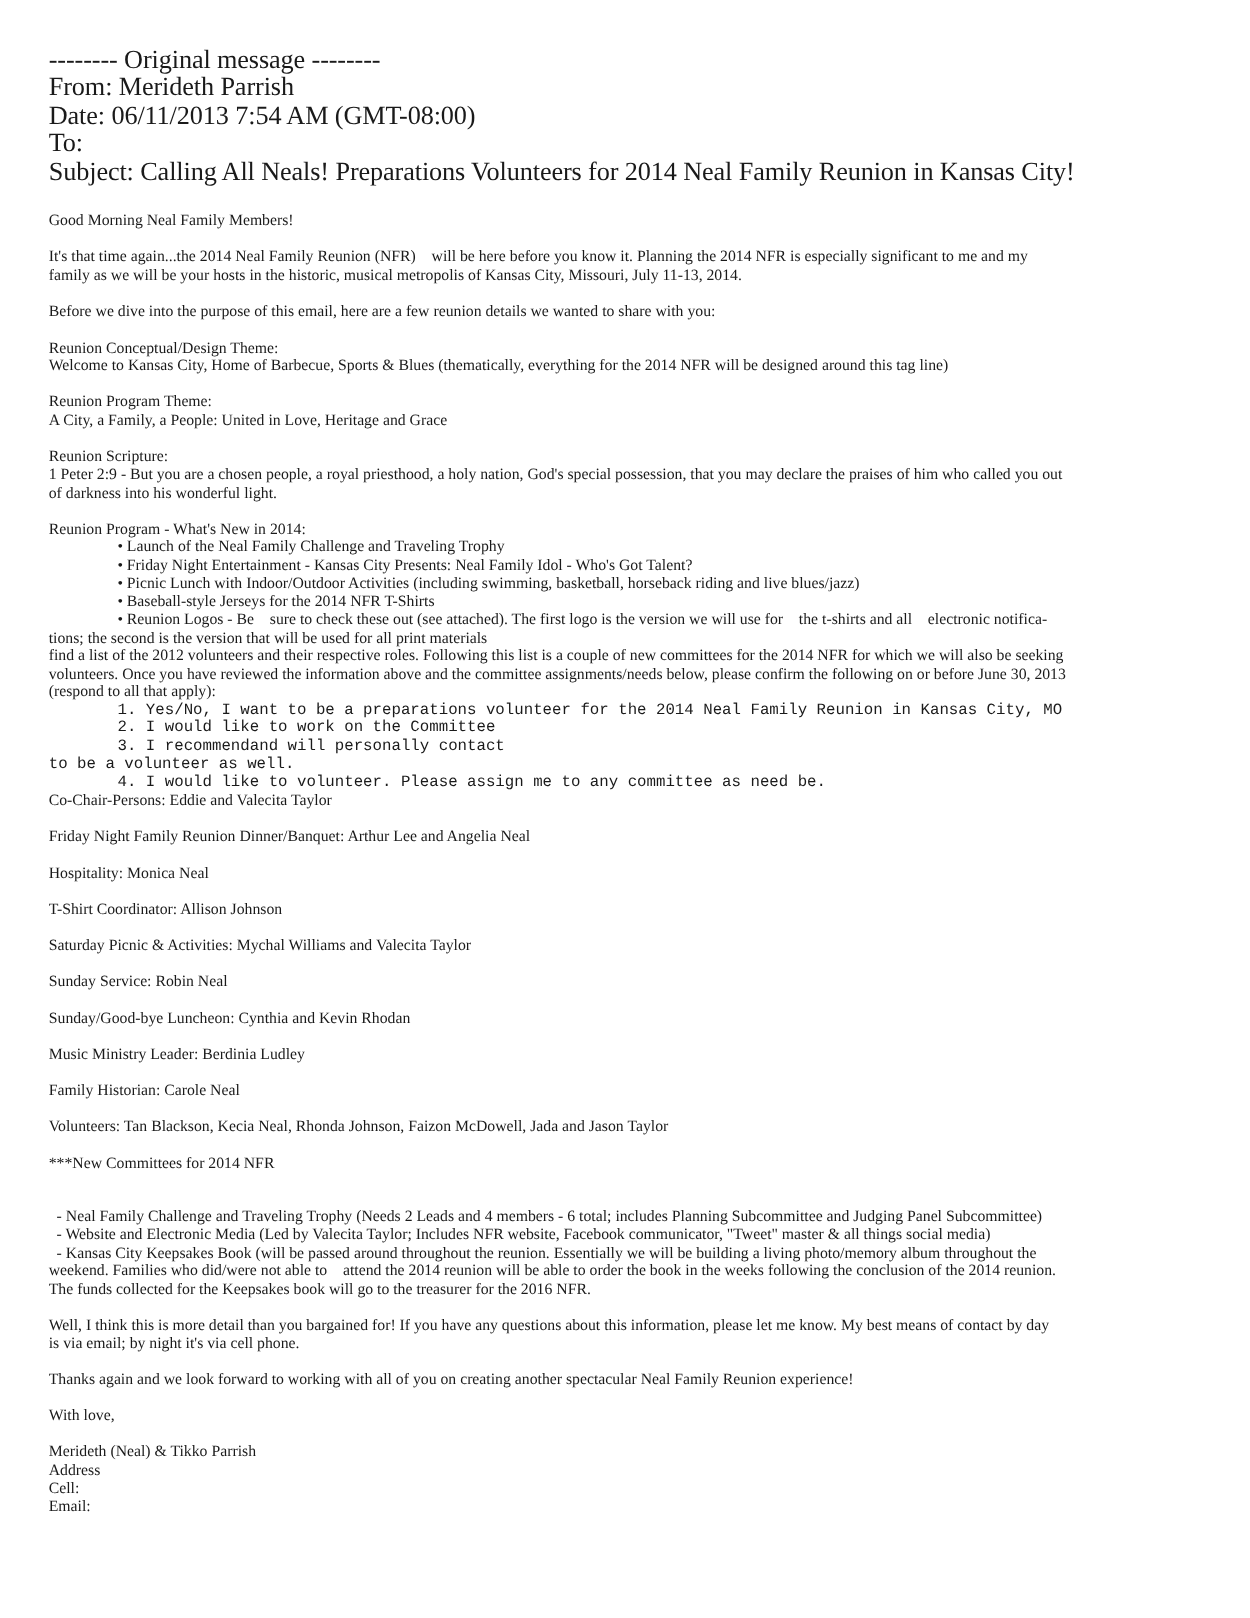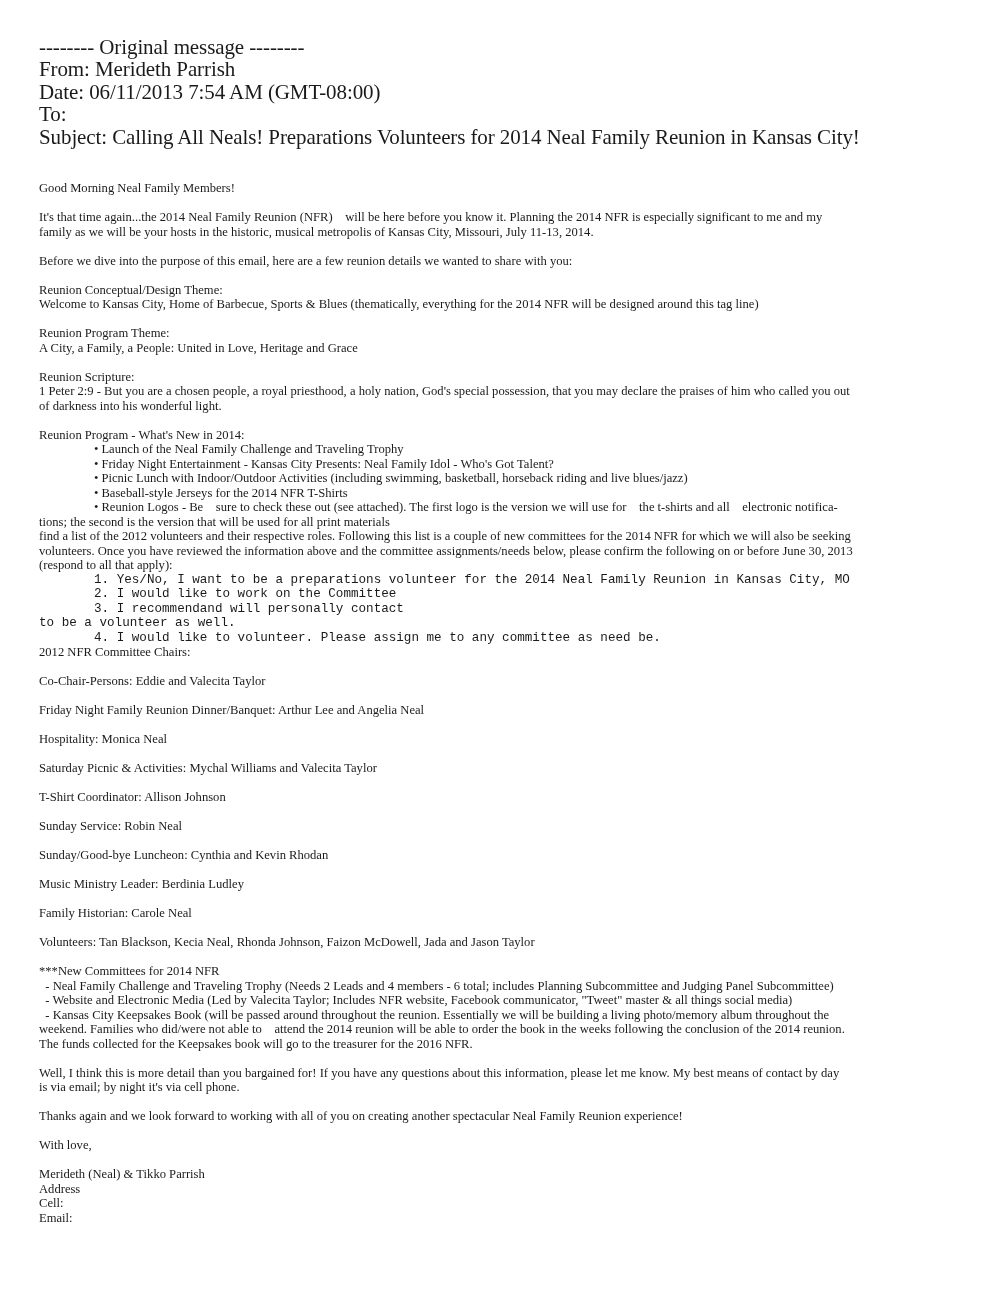--- a/index.html
+++ b/index.html
@@ -18,21 +18,21 @@
     .page {
       position: absolute;
       left: 39px;
       top: 36px;
       width: 930px;
     }
     .header {
       font-size: 21px;
       line-height: 22.4px;
       letter-spacing: -0.1px;
-      margin-bottom: 33px;
+      margin-bottom: 21px;
     }
     .header div { white-space: nowrap; }
     .body {
       font-size: 12.6px;
       line-height: 14.5px;
     }
     .para { margin: 0 0 14.5px 0; }
     .line { display: block; }
     .bullets { margin: 0; padding: 0; list-style: none; }
     .bullets li { padding-left: 55px; }
@@ -103,36 +103,35 @@
 
     <ul class="numbered para">
       <li>1. Yes/No, I want to be a preparations volunteer for the 2014 Neal Family Reunion in Kansas City, MO</li>
       <li>2. I would like to work on the Committee</li>
       <li>3. I recommendand will personally contact</li>
       <li class="outdent">to be a volunteer as well.</li>
       <li>4. I would like to volunteer. Please assign me to any committee as need be.</li>
     </ul>
 
     <div class="chairs">
-      <div class="chair">2012 NFR Committee Chairs:</div>
       <div class="chair">Co-Chair-Persons: Eddie and Valecita Taylor</div>
       <div class="chair">Friday Night Family Reunion Dinner/Banquet: Arthur Lee and Angelia Neal</div>
       <div class="chair">Hospitality: Monica Neal</div>
+      <div class="chair">T-Shirt Coordinator: Allison Johnson</div>
       <div class="chair">Saturday Picnic &amp; Activities: Mychal Williams and Valecita Taylor</div>
-      <div class="chair">T-Shirt Coordinator: Allison Johnson</div>
       <div class="chair">Sunday Service: Robin Neal</div>
       <div class="chair">Sunday/Good-bye Luncheon: Cynthia and Kevin Rhodan</div>
       <div class="chair">Music Ministry Leader: Berdinia Ludley</div>
       <div class="chair">Family Historian: Carole Neal</div>
       <div class="chair">Volunteers: Tan Blackson, Kecia Neal, Rhonda Johnson, Faizon McDowell, Jada and Jason Taylor</div>
     </div>
 
     <div class="para newcomm">
       <span class="line">***New Committees for 2014 NFR</span>
-      <span class="line" style="white-space:pre;">  - Neal Family Challenge and Traveling Trophy (Needs 2 Leads and 4 members - 6 total; includes Planning Subcommittee and Judging Panel Subcommittee)</span>
+      <span class="line" style="white-space:pre;margin-top:28px;">  - Neal Family Challenge and Traveling Trophy (Needs 2 Leads and 4 members - 6 total; includes Planning Subcommittee and Judging Panel Subcommittee)</span>
       <span class="line" style="white-space:pre;font-family:Liberation Serif, serif;">  - Website and Electronic Media (Led by Valecita Taylor; Includes NFR website, Facebook communicator, "Tweet" master &amp; all things social media)</span>
       <span class="line" style="white-space:pre;">  - Kansas City Keepsakes Book (will be passed around throughout the reunion. Essentially we will be building a living photo/memory album throughout the</span>
       <span class="line" style="white-space:pre;">weekend. Families who did/were not able to    attend the 2014 reunion will be able to order the book in the weeks following the conclusion of the 2014 reunion.</span>
       <span class="line">The funds collected for the Keepsakes book will go to the treasurer for the 2016 NFR.</span>
     </div>
 
     <div class="para">
       <span class="line">Well, I think this is more detail than you bargained for! If you have any questions about this information, please let me know. My best means of contact by day</span>
       <span class="line">is via email; by night it's via cell phone.</span>
     </div>

